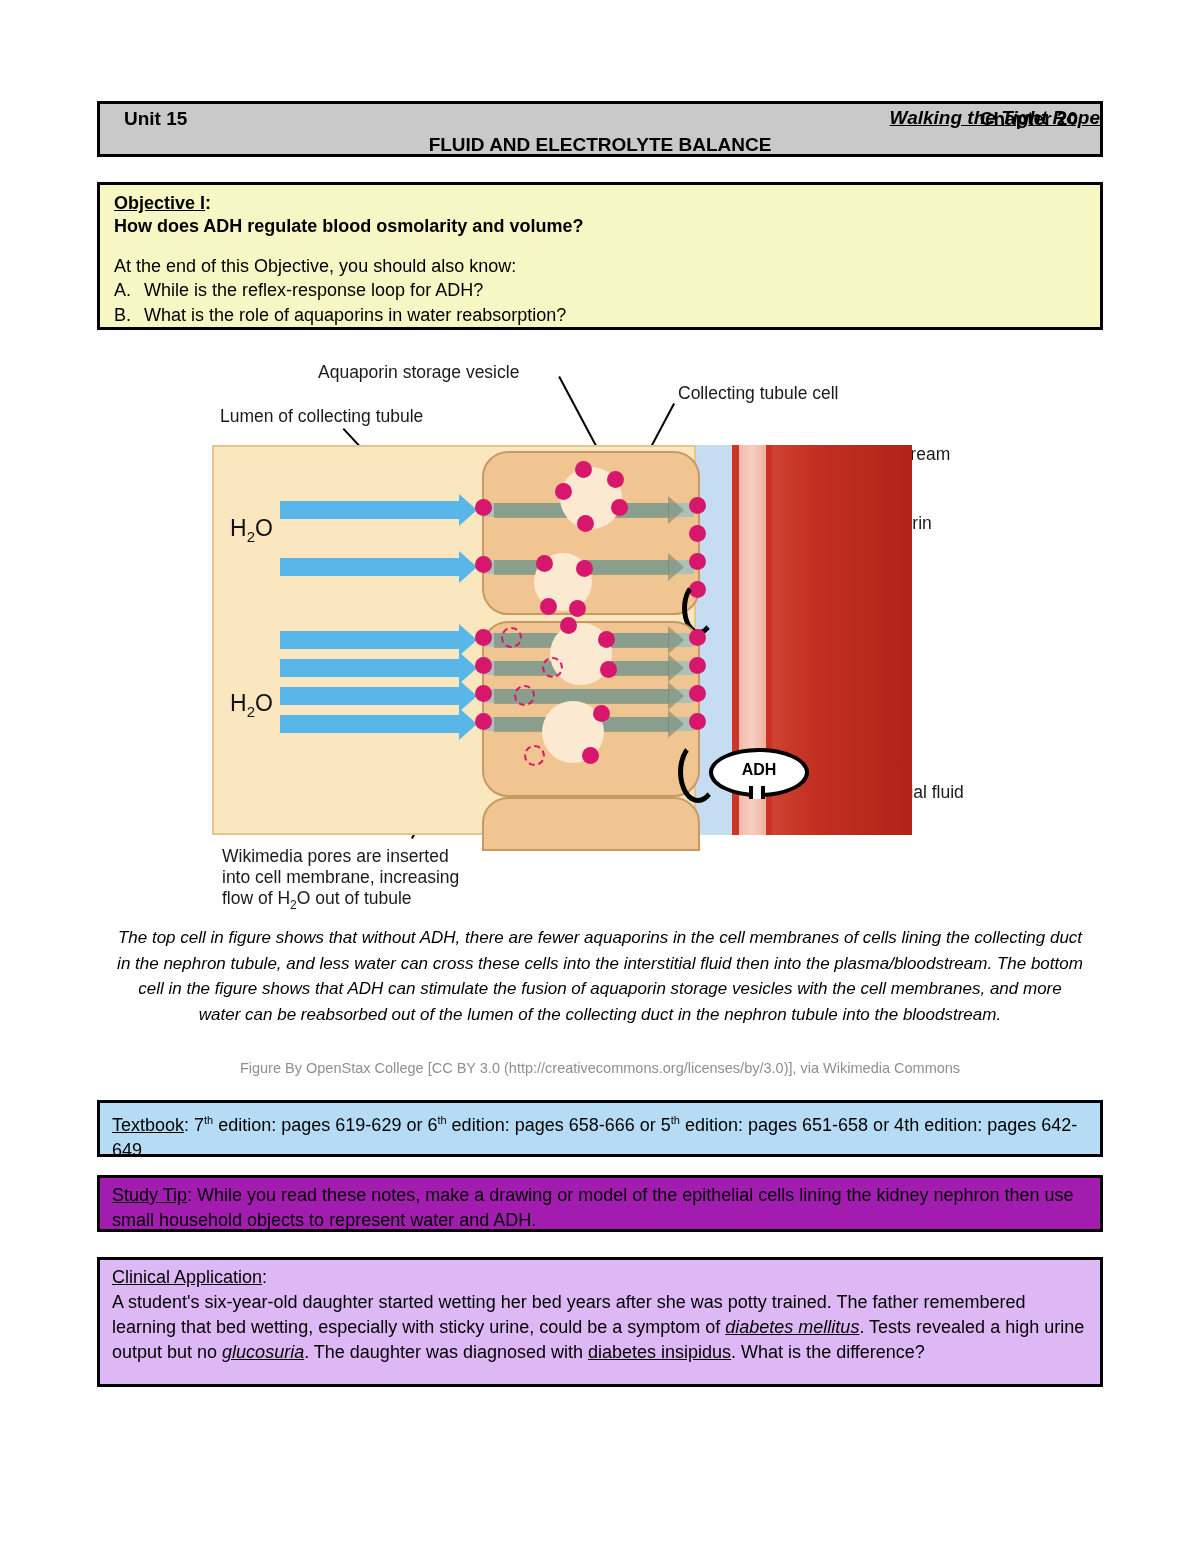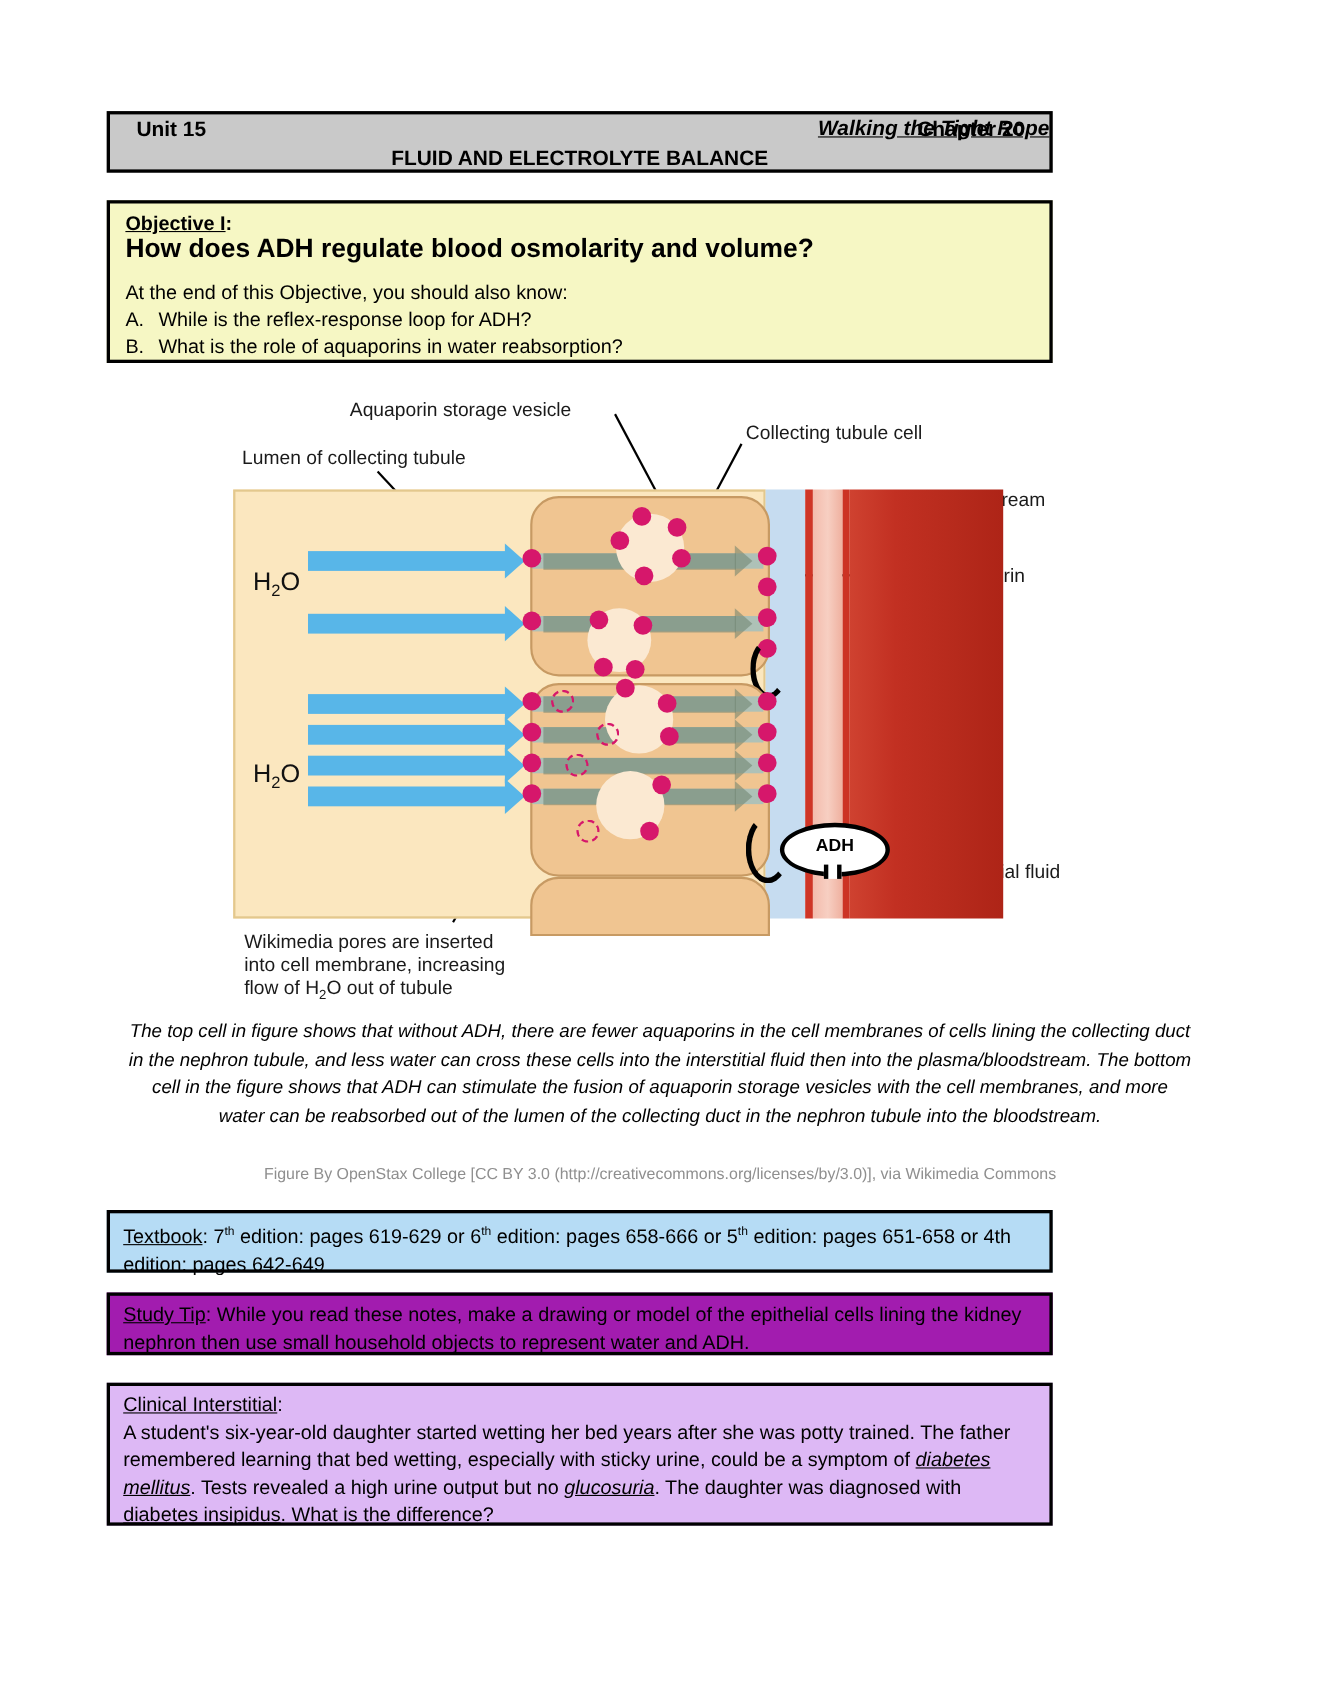--- a/index.html
+++ b/index.html
@@ -9,40 +9,40 @@
     font-family:"Liberation Sans", sans-serif;
     color:#000;
     position:relative;
     overflow:hidden;
   }
   .page{position:absolute;left:0;top:0;width:1200px;height:1553px;}
 
   
   .band{
     position:absolute;
-    left:97px;width:860px;
+    left:97px;width:1006px;
     border:3px solid #000;
     box-sizing:border-box;
   }
 
   
   #header{top:101px;height:56px;background:#c9c9c9;}
   .hdr-row1{position:relative;height:28px;}
   .hdr-left{position:absolute;left:24px;top:4px;font-size:19px;font-weight:bold;}
   .hdr-center{position:absolute;left:0;right:0;top:3px;text-align:right;
       font-size:19px;font-weight:bold;font-style:italic;text-decoration:underline;}
   .hdr-right{position:absolute;right:22px;top:4px;font-size:19px;font-weight:bold;}
   .hdr-row2{text-align:center;font-size:19px;font-weight:bold;margin-top:2px;}
 
   
   #objective{top:182px;height:148px;background:#f6f7c4;padding:8px 14px;}
   #objective .ln{font-size:18px;line-height:23px;}
   .obj-title{font-weight:bold;font-size:18px;}
   .obj-title u{text-decoration:underline;}
-  .obj-q{font-weight:bold;font-size:24px;line-height:25px;}
+  .obj-q{font-weight:bold;font-size:18px;line-height:25px;}
   .obj-spacer{height:16px;}
   .obj-item{font-size:18px;line-height:25px;}
   .obj-item .lab{display:inline-block;width:30px;}
 
   
   #figure{position:absolute;left:97px;top:350px;width:1006px;height:590px;}
   .fig-label{position:absolute;font-size:17.5px;color:#1a1a1a;white-space:nowrap;}
   .fig-label.multi{white-space:normal;line-height:21px;}
   .leader{position:absolute;background:#000;transform-origin:0 0;height:2px;}
 
@@ -264,17 +264,17 @@
 
   <div class="band" id="textbook">
     <p><u>Textbook</u><span>: 7</span><sup>th</sup><span> edition: pages 619-629 or 6</span><sup>th</sup><span> edition: pages 658-666 or 5</span><sup>th</sup><span> edition: pages 651-658 or 4th edition: pages 642-649</span></p>
   </div>
 
   <div class="band" id="studytip">
     <p><u>Study Tip</u><span>: While you read these notes, make a drawing or model of the epithelial cells lining the kidney nephron then use small household objects to represent water and ADH.</span></p>
   </div>
 
   <div class="band" id="clinical">
-    <p><u>Clinical Interstitial</u><span>:</span></p>
+    <p><u>Clinical Application</u><span>:</span></p>
     <p><span>A student's six-year-old daughter started wetting her bed years after she was potty trained.  The father remembered learning that bed wetting, especially with sticky urine, could be a symptom of </span><u><i>diabetes mellitus</i></u><span>.  Tests revealed a high urine output but no </span><u><i>glucosuria</i></u><span>.  The daughter was diagnosed with </span><u>diabetes insipidus</u><span>.  What is the difference?</span></p>
   </div>
 
 </div>
 
 </body></html>

